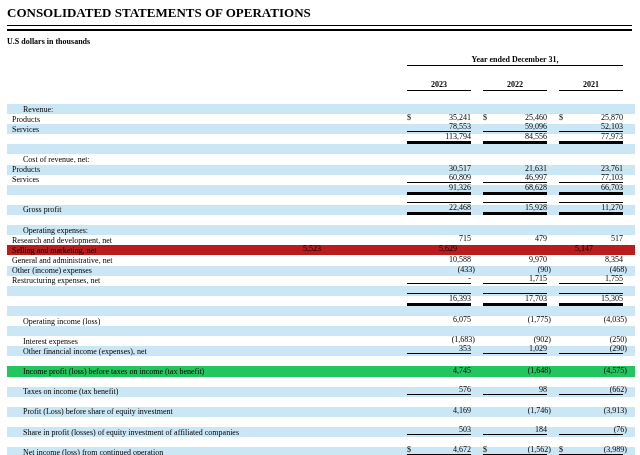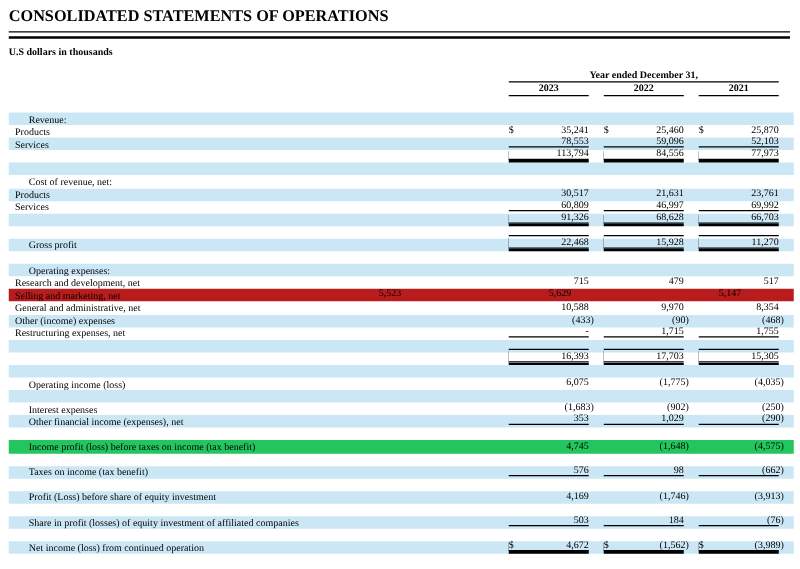--- a/index.html
+++ b/index.html
@@ -5,21 +5,21 @@
   html,body{margin:0;padding:0;}
   body{width:640px;height:455px;background:#fff;color:#000;
        font-family:"Liberation Serif","DejaVu Serif",serif;font-size:8px;}
   .page{padding:5px 5px 0 7px;}
   .title{font-weight:bold;font-size:13px;white-space:nowrap;}
   .title-rule{margin-top:4px;height:3px;border-top:1px solid #000;border-bottom:2px solid #000;width:625px;}
   .subtitle{font-weight:bold;margin-top:6px;}
   .cols-header{display:flex;justify-content:flex-end;margin-top:9px;padding-right:12px;}
   .cols-block{width:216px;}
   .period{font-weight:bold;text-align:center;border-bottom:1px solid #000;padding-bottom:1px;white-space:nowrap;}
-  .years{display:flex;margin-top:0;}
+  .years{display:flex;margin-top:14px;}
   .year{width:64px;text-align:center;font-weight:bold;border-bottom:1px solid #000;padding-bottom:1px;}
   .ygap{width:12px;}
   .table{margin-top:13px;}
   .row{display:flex;align-items:flex-end;height:10.1px;}
   .label{flex:1;padding-left:16px;align-self:center;white-space:nowrap;overflow:hidden;}
   .label.indent{padding-left:5px;}
   .col{width:64px;display:flex;margin-bottom:2px;line-height:8px;min-height:8px;position:relative;}
   .col .dollar{margin-right:auto;}
   .col .val{margin-left:auto;white-space:nowrap;}
   .col .val.neg{margin-right:-4px;}
@@ -164,21 +164,21 @@
         <div class="label indent">Services</div>
         <div class="col ul">
           <span class="val">60,809</span>
         </div>
         <div class="colgap"></div>
         <div class="col ul">
           <span class="val">46,997</span>
         </div>
         <div class="colgap"></div>
         <div class="col ul">
-          <span class="val">69,992</span>
+          <span class="val">77,103</span>
         </div>
         <div class="rmargin"></div>
       </div>
       <div class="row" style="background: rgb(203, 231, 245);">
         <div class="label"></div>
         <div class="col dbl">
           <span class="val">91,326</span>
         </div>
         <div class="colgap"></div>
         <div class="col dbl">

